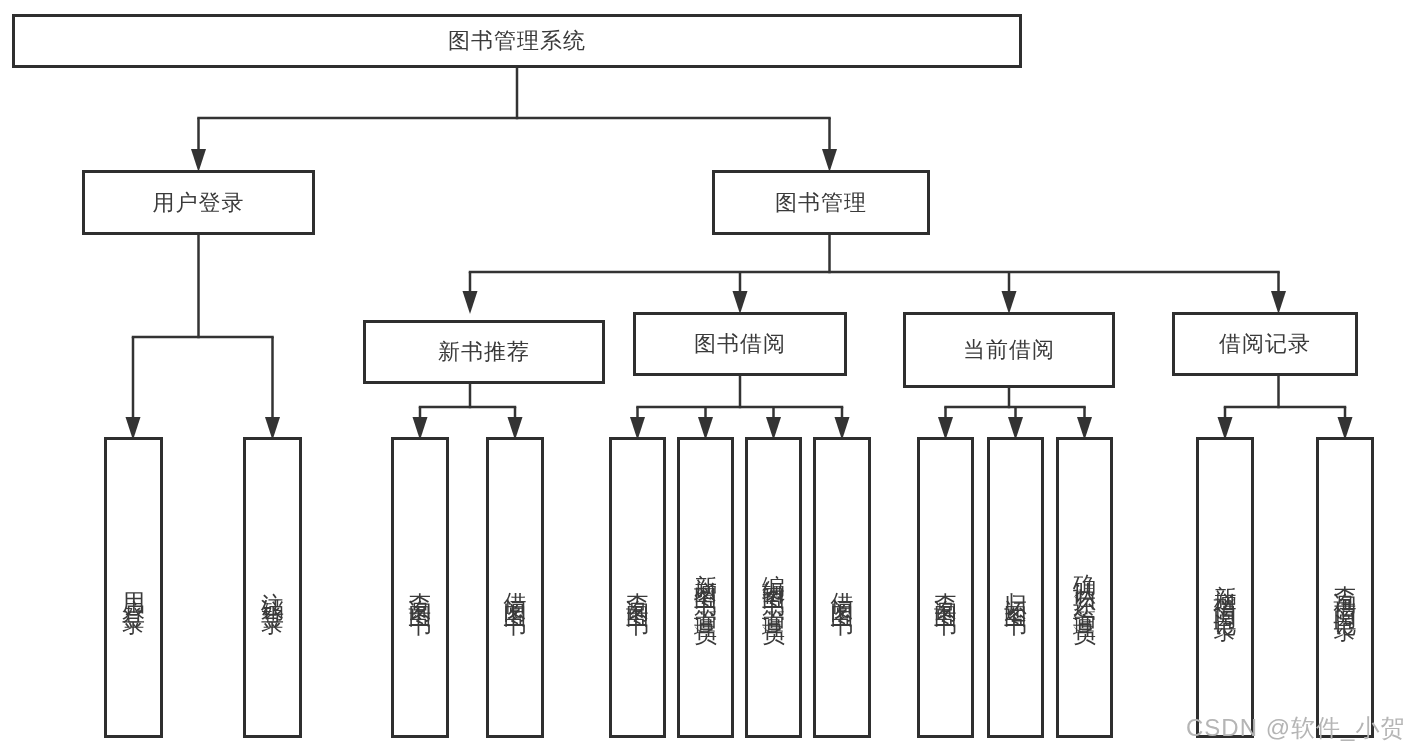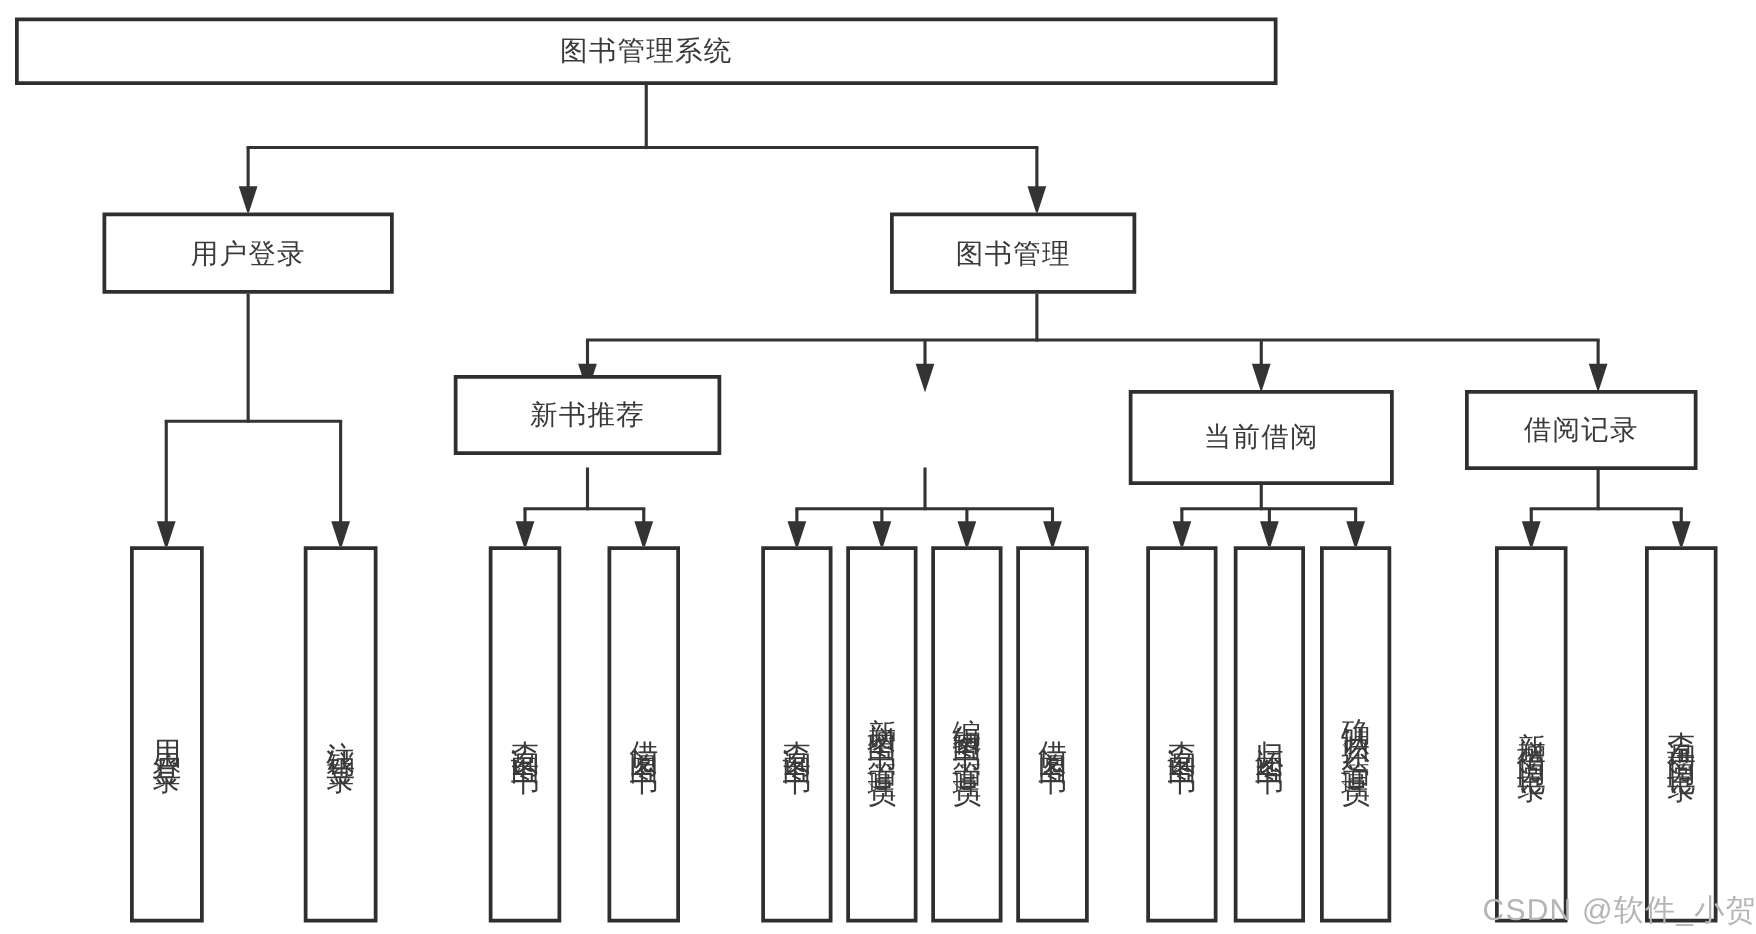--- a/index.html
+++ b/index.html
@@ -111,26 +111,29 @@
     </g>
   </svg>
 
   <div class="box h" style="left:12px;top:14px;width:1010px;height:54px">
     <span>图书管理系统</span>
   </div>
 
   <div class="box h" style="left:82px;top:170px;width:233px;height:65px">
     <span>用户登录</span>
   </div>
-  <div class="box h" style="left:712px;top:170px;width:197px;height:65px">
+  <div class="box h" style="left:712px;top:170px;width:218px;height:65px">
     <span>图书管理</span>
   </div>
 
-  <div class="box h" style="left:363px;top:300px;width:214px;height:64px">
+  <div class="box h" style="left:363px;top:320px;width:242px;height:64px">
     <span>新书推荐</span>
+  </div>
+  <div class="box h" style="left:633px;top:312px;width:214px;height:64px">
+    <span>图书借阅</span>
   </div>
   <div class="box h" style="left:903px;top:312px;width:212px;height:76px">
     <span>当前借阅</span>
   </div>
   <div class="box h" style="left:1172px;top:312px;width:186px;height:64px">
     <span>借阅记录</span>
   </div>
 
   <div class="box v" style="left:104px;top:437px;width:59px;height:301px">
     <span>用户登录</span>

